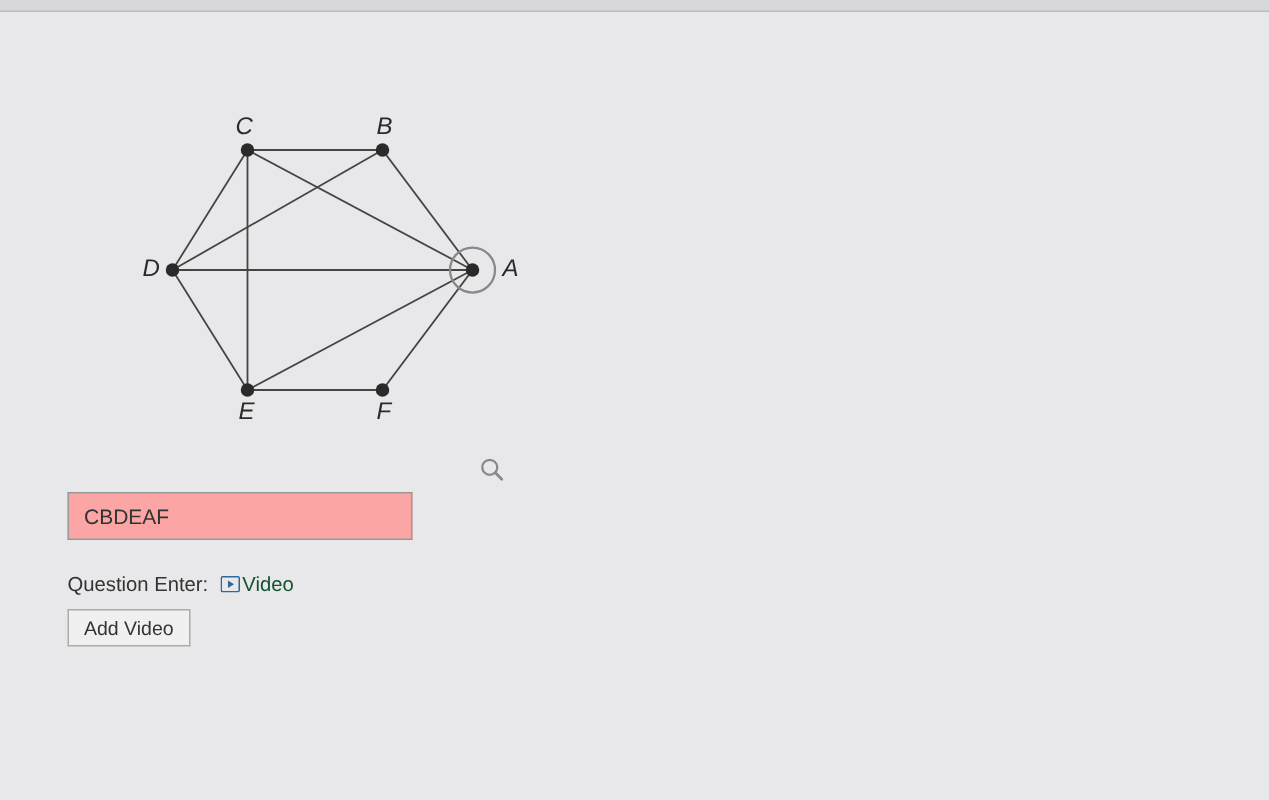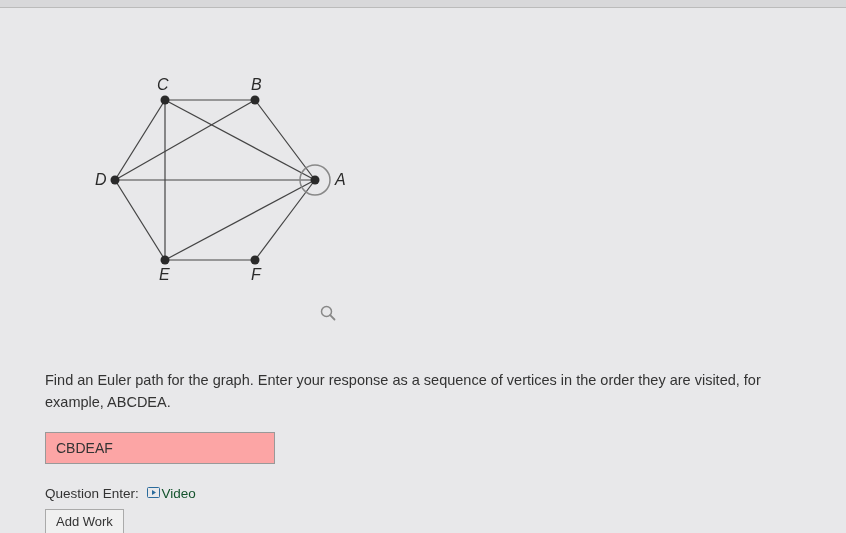--- a/index.html
+++ b/index.html
@@ -130,31 +130,30 @@
     <div class="vertex-label" style="left:0px; top:101px;">D</div>
   </div>
 
   <div class="magnify">
     <svg width="16" height="16" viewBox="0 0 16 16">
         <circle cx="6.5" cy="6.5" r="5" fill="none" stroke="#888" stroke-width="1.5"></circle>
         <line x1="10.2" y1="10.2" x2="14.5" y2="14.5" stroke="#888" stroke-width="1.8" stroke-linecap="round"></line>
       </svg>
   </div>
 
-  <div class="question-text">Find an Euler path for the graph. Enter your response as a sequence of vertices in the order they are visited, for example, ABCDEA.</div>
 
   <input type="text" class="answer-input" value="CBDEAF" style="">
 
   <div class="help-row">
     <span>Question Enter:</span>
     <a href="#" class="video-link">
       <span class="play-icon">
         <svg width="13" height="11" viewBox="0 0 13 11">
             <rect x="0.5" y="0.5" width="12" height="10" rx="1" fill="none" stroke="#2a6b9c" stroke-width="1"></rect>
             <path d="M5 3 L9 5.5 L5 8 Z" fill="#2a6b9c"></path>
           </svg>
       </span><span>Video</span>
     </a>
   </div>
 
-  <button class="add-work-btn">Add Work</button>
+  <button class="add-work-btn">Add Video</button>
 
 </div>
 
 </body></html>

